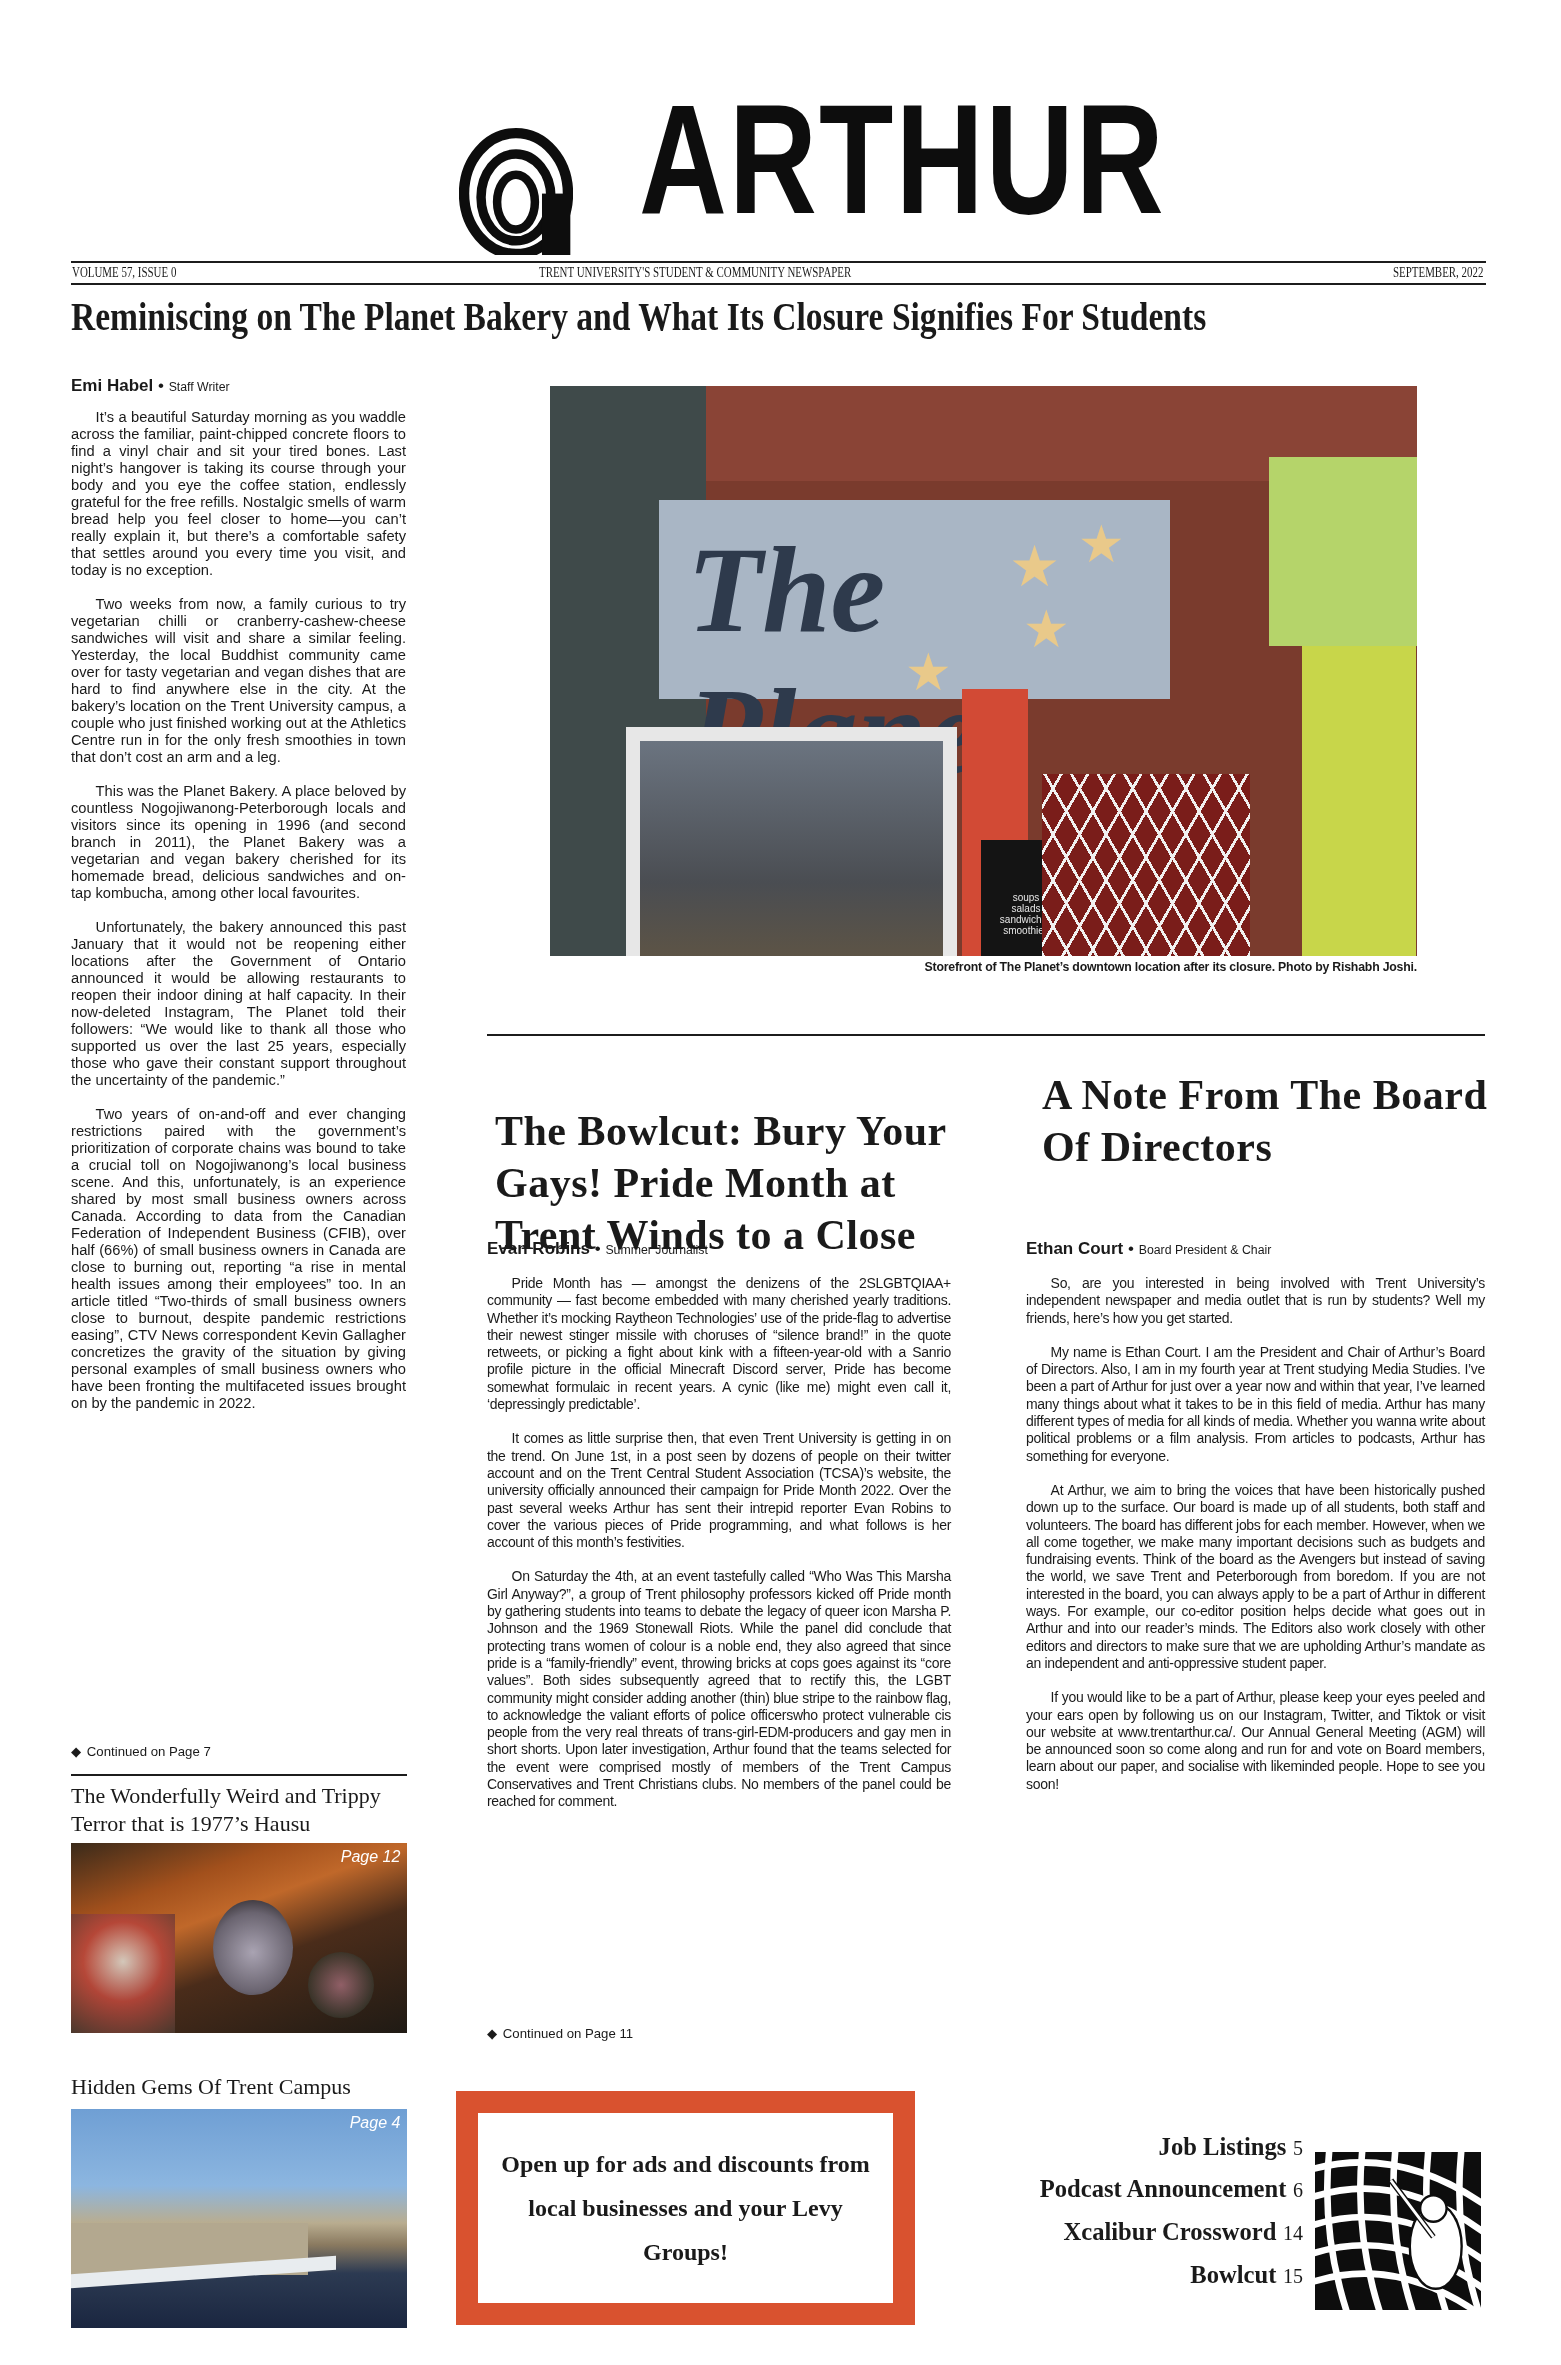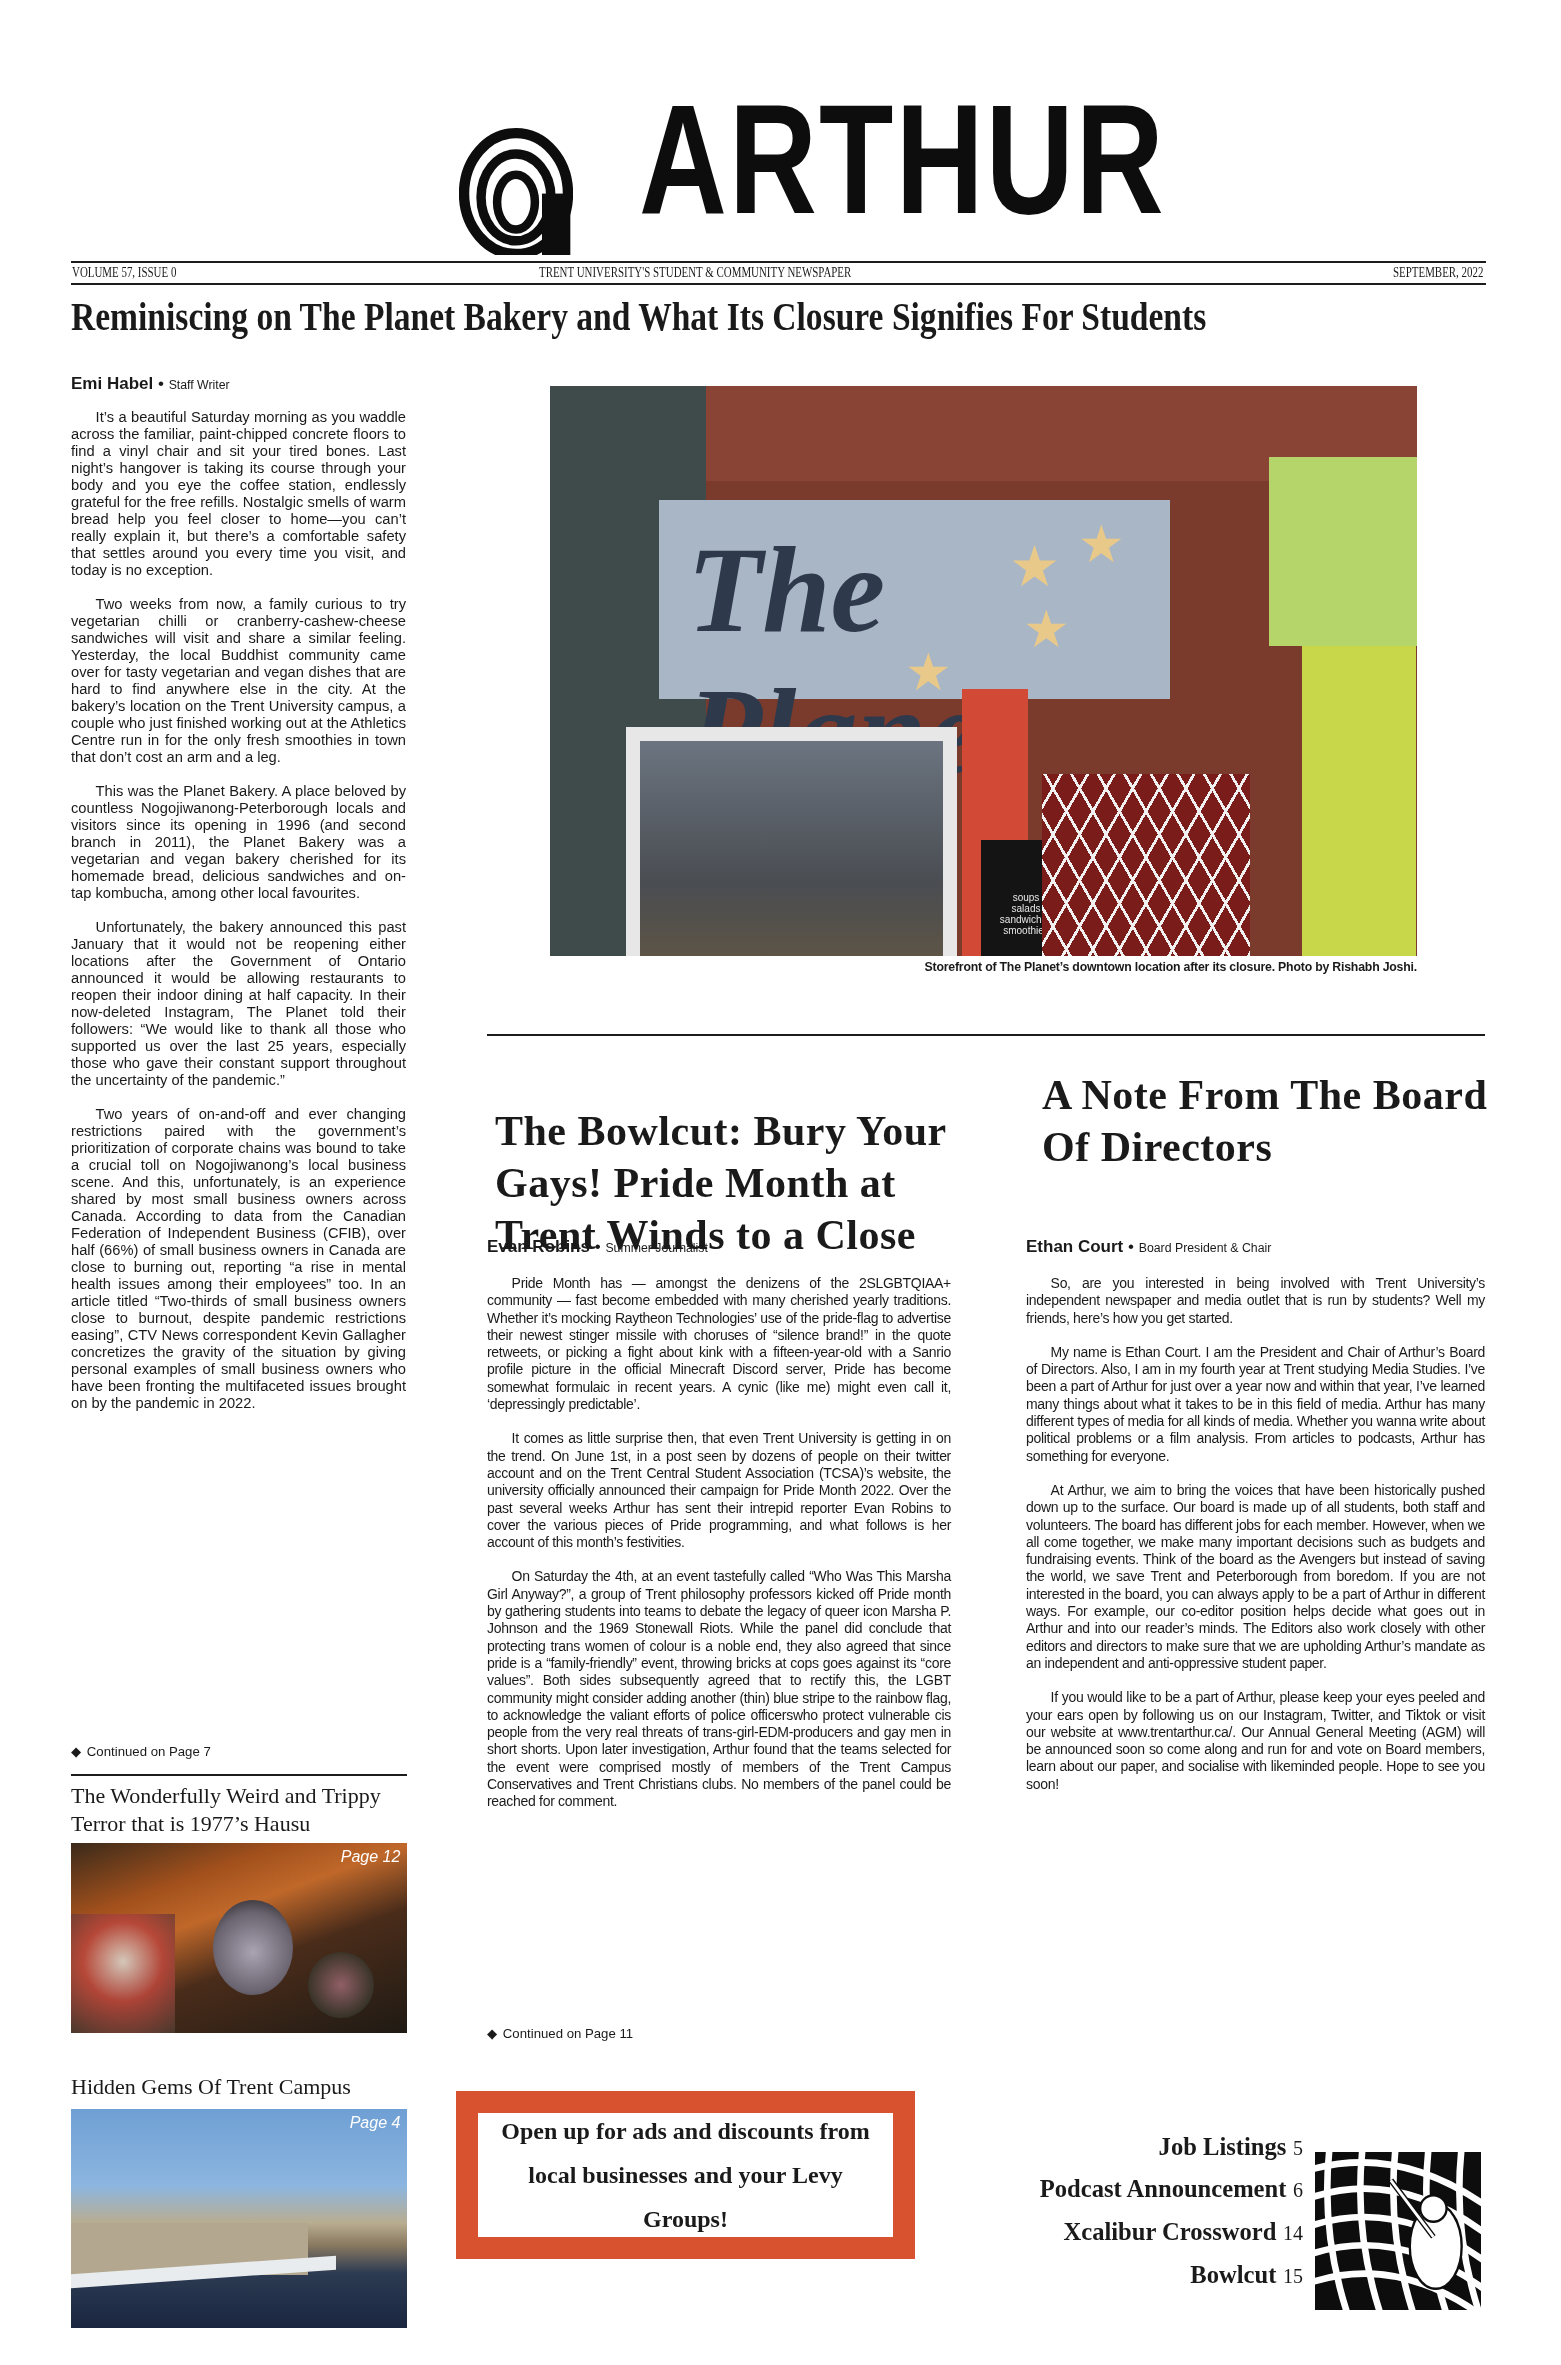--- a/index.html
+++ b/index.html
@@ -8,41 +8,41 @@
   .serif { font-family:"Liberation Serif", serif; }
 
   
   #masthead { left:454px; top:71px; width:653px; height:185px; }
   .mast-title { position:absolute; left:185px; top:9.5px; font-family:"Liberation Sans", sans-serif; font-weight:700; font-size:156px; line-height:156px; letter-spacing:2.8px; transform:scaleX(0.78); transform-origin:left top; color:#0d0d0d; }
   .rule { position:absolute; background:#1c1c1c; }
   .meta { position:absolute; top:265px; font-family:"Liberation Serif", serif; font-size:14px; line-height:16px; text-transform:uppercase; transform:scaleX(0.78); transform-origin:left top; }
 
   .headline { position:absolute; left:71px; top:293px; font-family:"Liberation Serif", serif; font-weight:700; font-size:39px; line-height:47px; white-space:nowrap; transform:scaleX(0.86); transform-origin:left top; }
 
-  .byline { position:absolute; font-size:17px; line-height:21px; white-space:nowrap; }
+  .byline { position:absolute; font-size:17px; line-height:26px; white-space:nowrap; }
   .byline .name { font-weight:700; }
   .byline .role { font-size:12.3px; }
 
   .body-col { position:absolute; font-size:14.7px; line-height:17px; text-align:justify; hyphens:auto; }
   .body-col p { margin:0 0 17px 0; text-indent:24.6px; }
   .narrow { font-size:14px; line-height:17.3px; letter-spacing:-0.3px; }
 
   .cont { position:absolute; font-size:13.2px; line-height:16px; white-space:nowrap; }
   .cont .diamond { display:inline-block; margin-right:5.7px; }
 
   .sub-head { position:absolute; font-family:"Liberation Serif", serif; font-size:42px; line-height:52px; letter-spacing:0.5px; }
   .small-head { position:absolute; font-family:"Liberation Serif", serif; font-size:22px; line-height:28px; }
 
   .img-box { position:absolute; overflow:hidden; }
   .page-tag { position:absolute; right:6.6px; top:4.7px; color:#ffffff; font-style:italic; font-size:16px; }
 
   .caption { position:absolute; font-weight:700; font-size:12.3px; line-height:14px; white-space:nowrap; letter-spacing:-0.2px; }
 
   
-  #ad { left:456px; top:2091px; width:459px; height:168px; background:#d9522f; }
+  #ad { left:456px; top:2091px; width:459px; height:234px; background:#d9522f; }
   #ad .inner { position:absolute; left:22px; top:22px; right:22px; bottom:22px; background:#ffffff; display:flex; align-items:center; justify-content:center; text-align:center; }
   #ad .txt { font-family:"Liberation Serif", serif; font-weight:700; font-size:24px; line-height:44px; }
 
   
   .idx { position:absolute; right:258px; font-family:"Liberation Serif", serif; font-weight:700; font-size:24.6px; line-height:28px; white-space:nowrap; text-align:right; }
   .idx .num { font-weight:400; font-size:20px; margin-left:6.6px; }
 </style>
 </head>
 <body>
 

